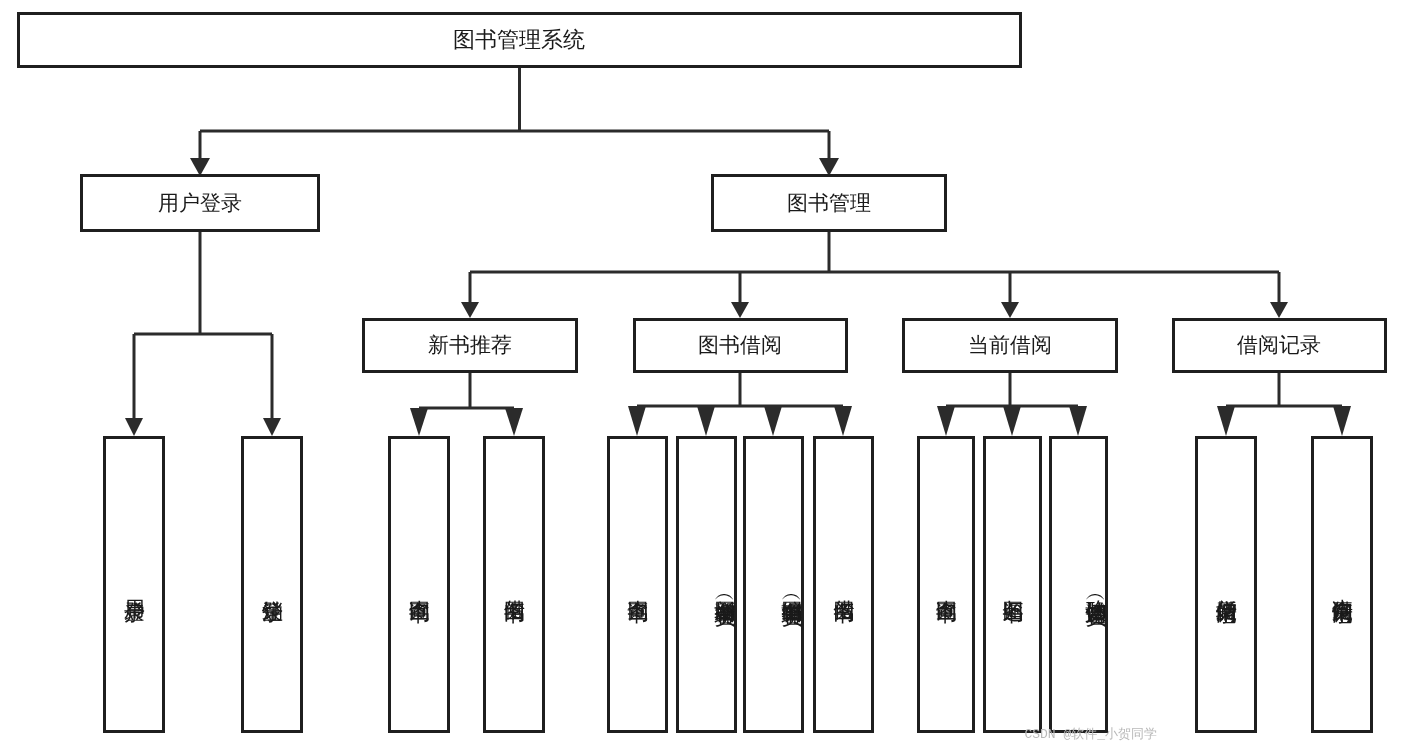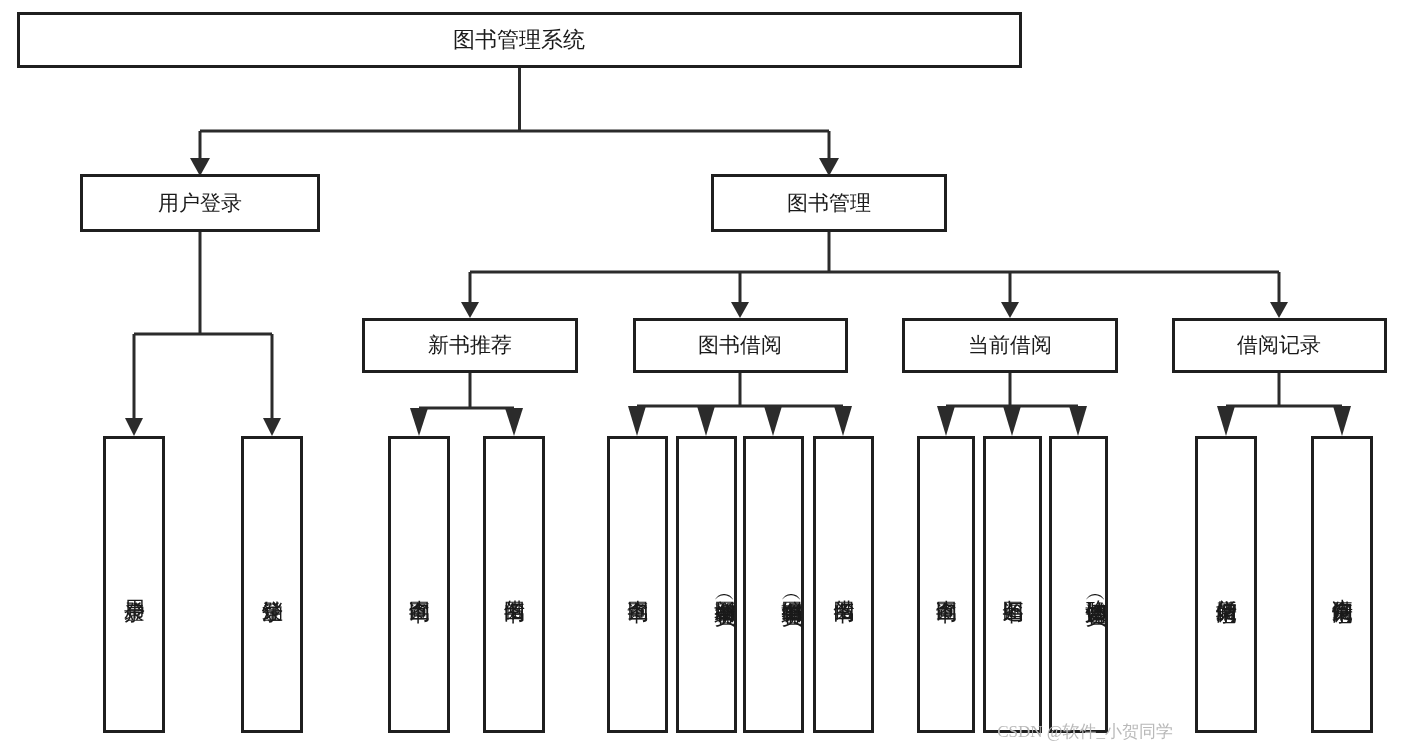--- a/index.html
+++ b/index.html
@@ -68,24 +68,24 @@
     font-size: 21px;
     line-height: 1.18;
     color: #1a1a1a;
     letter-spacing: 1px;
     white-space: nowrap;
     text-align: center;
     pointer-events: none;
   }
   .watermark {
     position: absolute;
-    right: 0;
+    right: 16px;
     bottom: 4px;
-    font-family: Liberation Serif, serif;
-    font-size: 17px;
+    font-family: Liberation Mono, monospace;
+    font-size: 13px;
     color: #b9b9b9;
     white-space: nowrap;
   }
 </style>
 </head>
 <body>
 
 <div id="diagram-root">
 
   <svg class="diagram-canvas" viewBox="0 0 1405 747">

